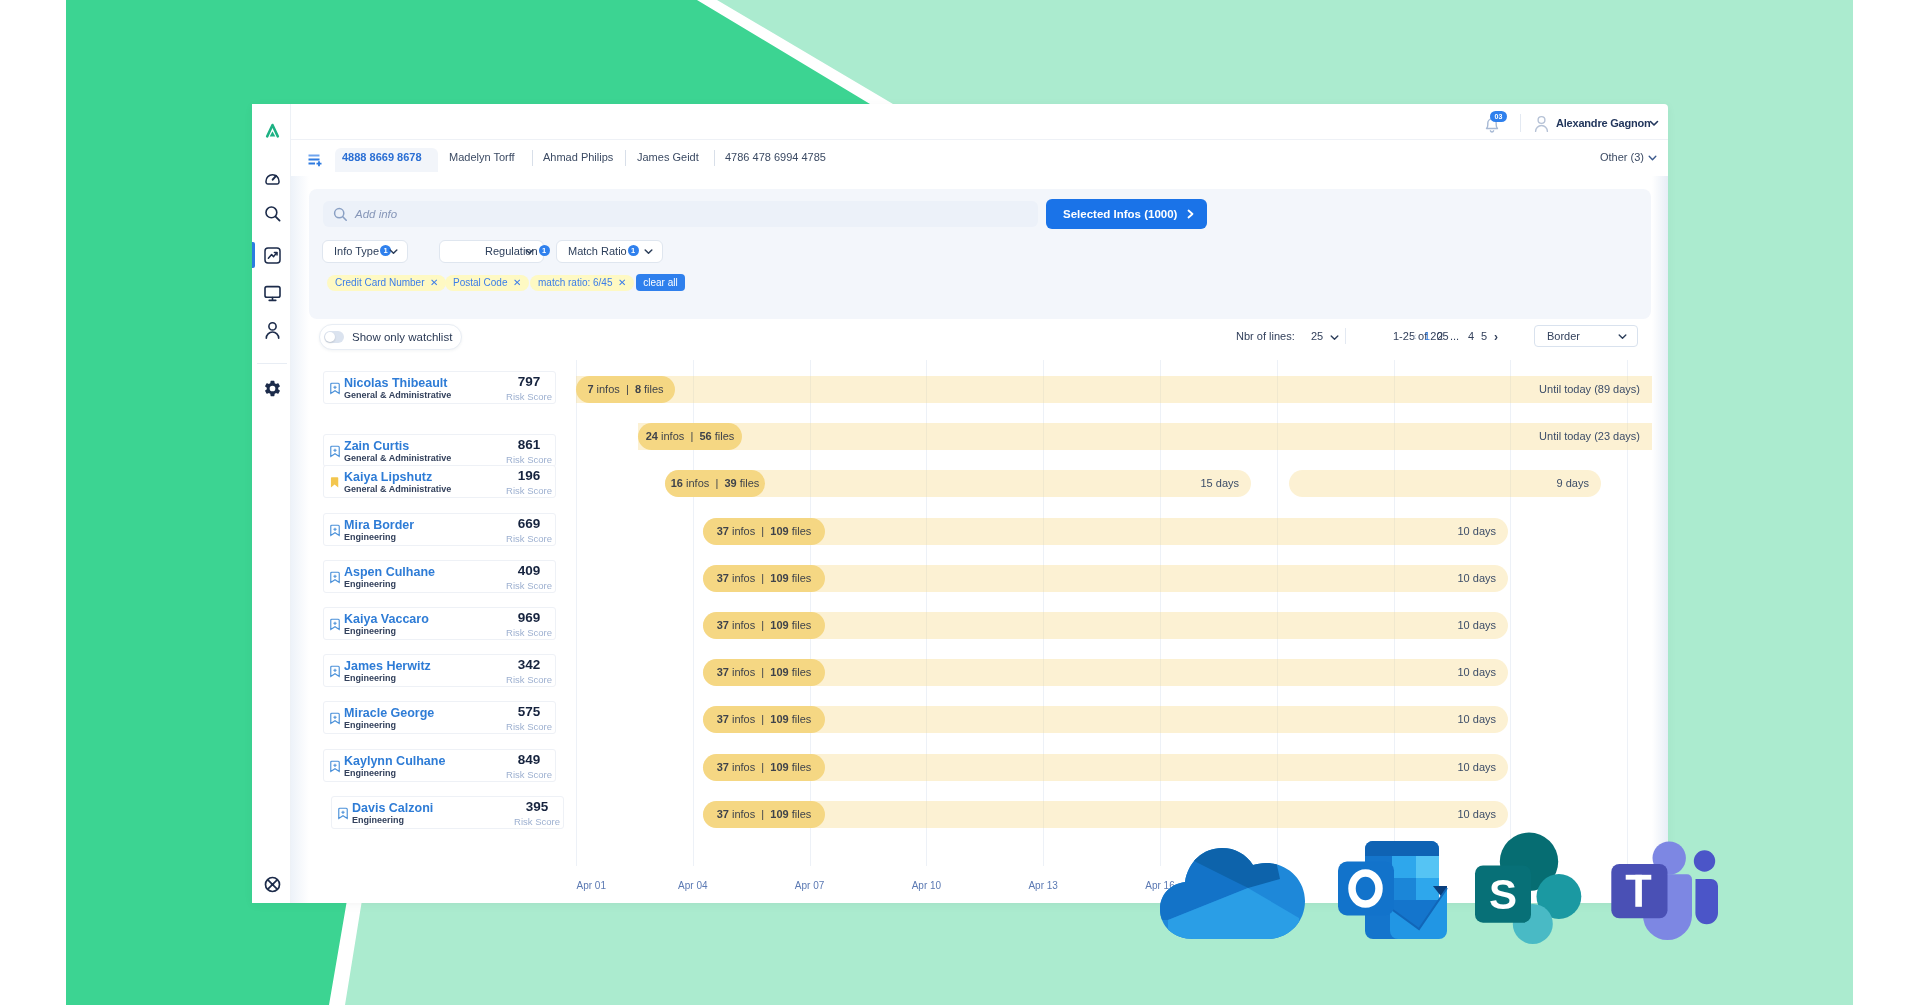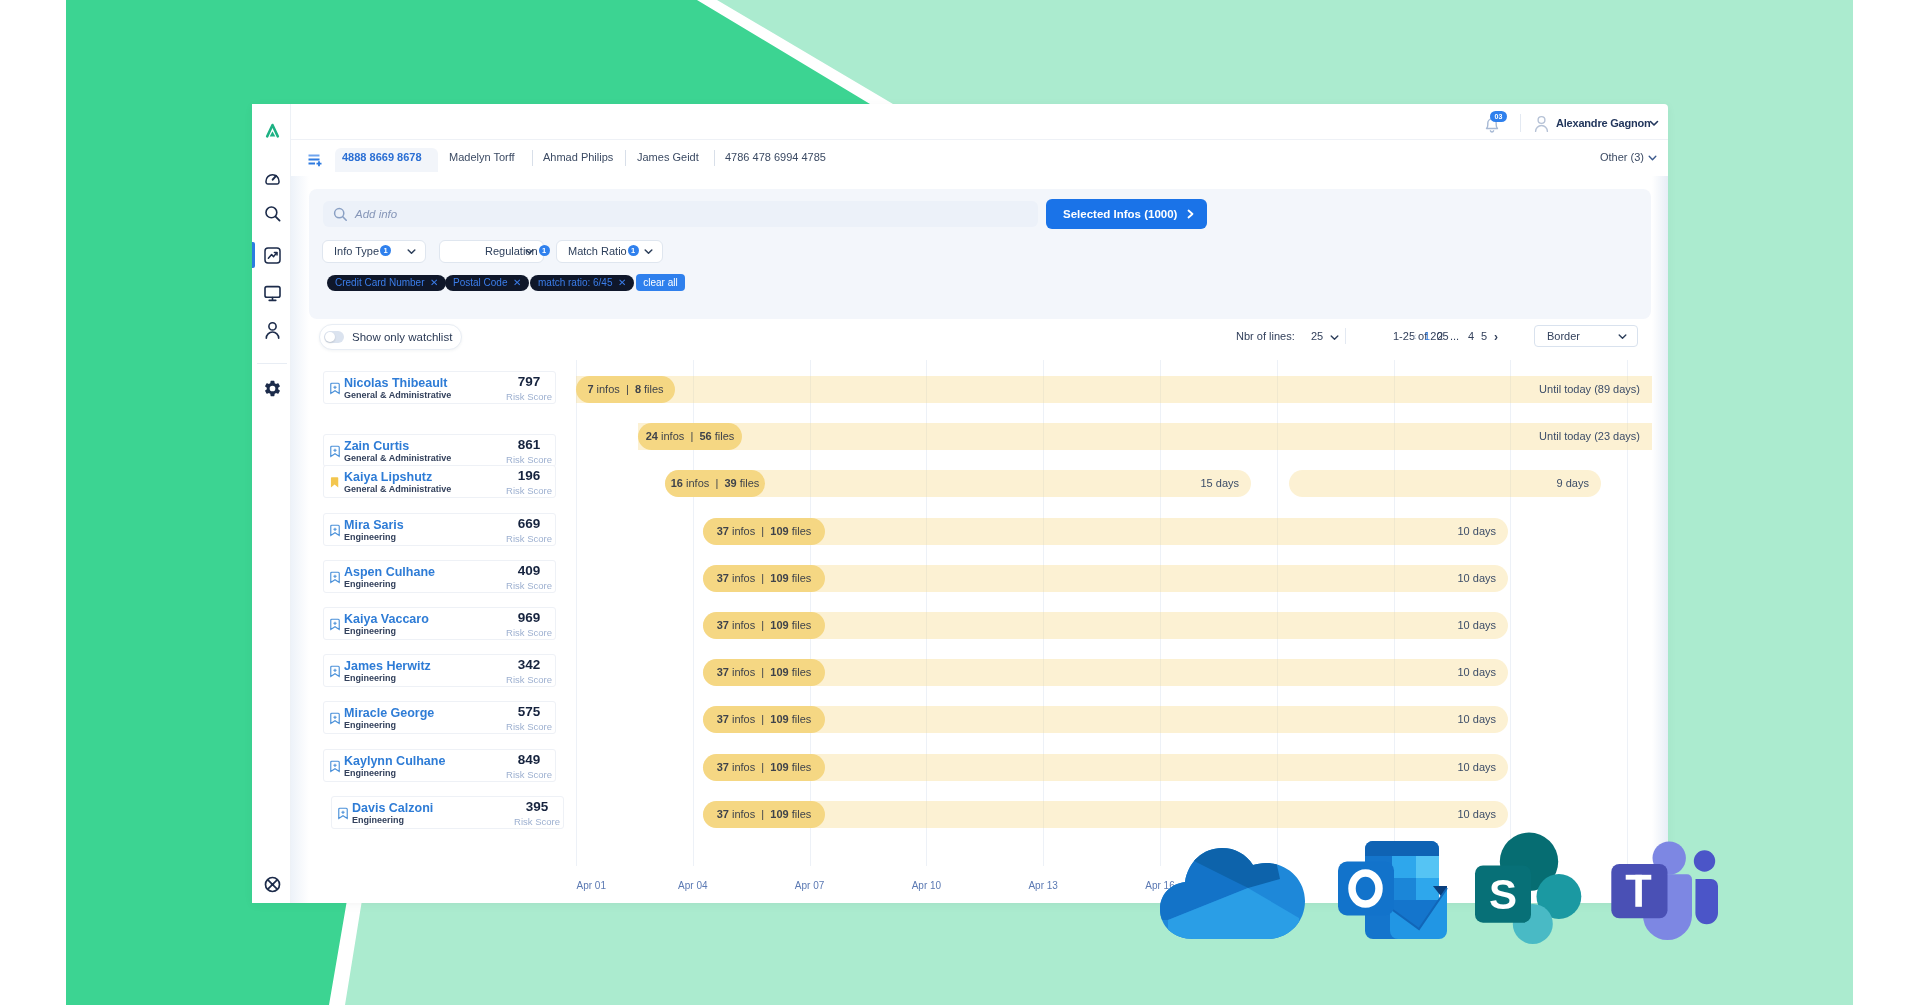--- a/index.html
+++ b/index.html
@@ -33,21 +33,21 @@
   #rstrip { left:1361px; top:0px; width:16px; height:727px; background:linear-gradient(to left,#e7edf6,rgba(255,255,255,0)); }
   #panel { left:18px; top:13px; width:1342px; height:130px; background:#f3f6fb; border-radius:8px; }
   #srch { position:absolute; left:14px; top:12px; width:715px; height:26px; background:#ecf1f9; border-radius:6px; }
   #srch-ph { position:absolute; left:46px; top:19px; font-size:11.5px; font-style:italic; color:#8696b8; }
   #selbtn { position:absolute; left:737px; top:10px; width:161px; height:30px; background:#1a73e8; border-radius:6px;
      color:#fff; font-size:11.5px; font-weight:bold; text-align:left; line-height:30px; padding-left:17px; }
   .fbtn { position:absolute; top:51px; height:23px; background:#fff; border:1px solid #dfe6ef; border-radius:6px;
      font-size:11px; color:#2c3e5a; line-height:21px; padding-left:11px; white-space:nowrap; }
   .badge1 { display:inline-block; width:11px; height:11px; background:#2f80ed; border-radius:50%;
      color:#fff; font-size:7.5px; font-weight:bold; text-align:center; line-height:11px; vertical-align:2px; margin-left:1px; }
-  .chip { position:absolute; top:86px; height:16px; background:#0f172a; border-radius:8px;
+  .chip { position:absolute; top:86px; height:16px; background:#fef9c3; border-radius:8px;
      font-size:10px; color:#3b7de9; line-height:16px; padding:0 8px; white-space:nowrap; }
   .fchev { position:absolute; right:9px; top:8px; }
   #clearall { position:absolute; top:85px; left:327px; width:49px; height:17px; background:#2f80ed; border-radius:4px;
      color:#fff; font-size:10px; text-align:center; line-height:17px; }
   
   #toolbar { left:18px; top:144px; width:1342px; height:32px; }
   #watch { position:absolute; left:10px; top:4px; width:143px; height:26px; background:#fff; border:1px solid #e8edf4;
      border-radius:13px; box-shadow:0 1px 3px rgba(40,60,90,.06); }
   #toggle { position:absolute; left:4px; top:6px; width:20px; height:12px; background:#dbe3ef; border-radius:6px; }
   #knob { position:absolute; left:1px; top:1px; width:10px; height:10px; background:#fff; border-radius:50%; box-shadow:0 1px 2px rgba(0,0,0,.15); }
@@ -161,21 +161,21 @@
         <svg style="position:absolute;left:24px;top:18px;" width="15" height="15" viewBox="0 0 15 15">
           <circle cx="6.2" cy="6.2" r="4.6" fill="none" stroke="#8aa0c4" stroke-width="1.5"></circle>
           <path d="M9.8 9.8 L13.2 13.2" stroke="#8aa0c4" stroke-width="1.6" stroke-linecap="round"></path>
         </svg>
         <div id="srch-ph">Add info</div>
         <div id="selbtn">Selected Infos (1000)
           <svg style="position:absolute;right:13px;top:10px;" width="7" height="10" viewBox="0 0 7 10">
             <path d="M1.5 1.5 L5.5 5 L1.5 8.5" fill="none" stroke="#fff" stroke-width="1.8" stroke-linecap="round" stroke-linejoin="round"></path>
           </svg>
         </div>
-        <div class="fbtn" style="left:13px; width:104px;">Info Type<span class="badge1">1</span>
+        <div class="fbtn" style="left:13px; width:86px;">Info Type<span class="badge1">1</span>
           <svg class="fchev" width="9" height="6" viewBox="0 0 9 6">
               <path d="M1.2 1 L4.5 4.2 L7.8 1" fill="none" stroke="#2c3e5a" stroke-width="1.5" stroke-linecap="round" stroke-linejoin="round"></path>
             </svg></div>
         <div class="fbtn" style="left:130px; width:105px;padding-left:45px;">Regulation<span class="badge1">1</span>
           <svg class="fchev" width="9" height="6" viewBox="0 0 9 6">
               <path d="M1.2 1 L4.5 4.2 L7.8 1" fill="none" stroke="#2c3e5a" stroke-width="1.5" stroke-linecap="round" stroke-linejoin="round"></path>
             </svg></div>
         <div class="fbtn" style="left:247px; width:107px;">Match Ratio<span class="badge1">1</span>
           <svg class="fchev" width="9" height="6" viewBox="0 0 9 6">
               <path d="M1.2 1 L4.5 4.2 L7.8 1" fill="none" stroke="#2c3e5a" stroke-width="1.5" stroke-linecap="round" stroke-linejoin="round"></path>
@@ -262,21 +262,21 @@
           <div class="band" style="left:374px; top:294.4px; width:586px; border-radius:13.5px;"></div>
           <div class="pill" style="left:374px; top:294.4px; width:100px;"><b>16</b> infos &nbsp;|&nbsp; <b>39</b> files</div>
           <div class="days" style="left:800px; top:294.4px; width:148px; text-align:right;">15 days</div>
           <div class="band" style="left:998px; top:294.4px; width:312px; border-radius:13.5px;"></div>
           <div class="days" style="left:1150px; top:294.4px; width:148px; text-align:right;">9 days</div>
           <div class="rowcard" style="top:336.6px;">
             <svg style="position:absolute;left:5px;top:10px;" width="12" height="13" viewBox="0 0 14 16">
               <path d="M3 1.5 h8 a1.2 1.2 0 0 1 1.2 1.2 V14 L7 10.8 L1.8 14 V2.7 a1.2 1.2 0 0 1 1.2-1.2 Z" fill="none" stroke="#4a90d9" stroke-width="1.4"></path>
               <path d="M7 4.5 v4 M5 6.5 h4" stroke="#4a90d9" stroke-width="1.3"></path>
             </svg>
-            <div class="rname">Mira Saris</div>
+            <div class="rname">Mira Border</div>
             <div class="rdept">Engineering</div>
             <div class="rnum">669</div>
             <div class="rrisk">Risk Score</div>
           </div>
           <div class="band" style="left:412px; top:341.6px; width:805px; border-radius:13.5px;"></div>
           <div class="pill" style="left:412px; top:341.6px; width:122px;"><b>37</b> infos &nbsp;|&nbsp; <b>109</b> files</div>
           <div class="days" style="left:1057px; top:341.6px; width:148px; text-align:right;">10 days</div>
           <div class="rowcard" style="top:383.79999999999995px;">
             <svg style="position:absolute;left:5px;top:10px;" width="12" height="13" viewBox="0 0 14 16">
               <path d="M3 1.5 h8 a1.2 1.2 0 0 1 1.2 1.2 V14 L7 10.8 L1.8 14 V2.7 a1.2 1.2 0 0 1 1.2-1.2 Z" fill="none" stroke="#4a90d9" stroke-width="1.4"></path>

